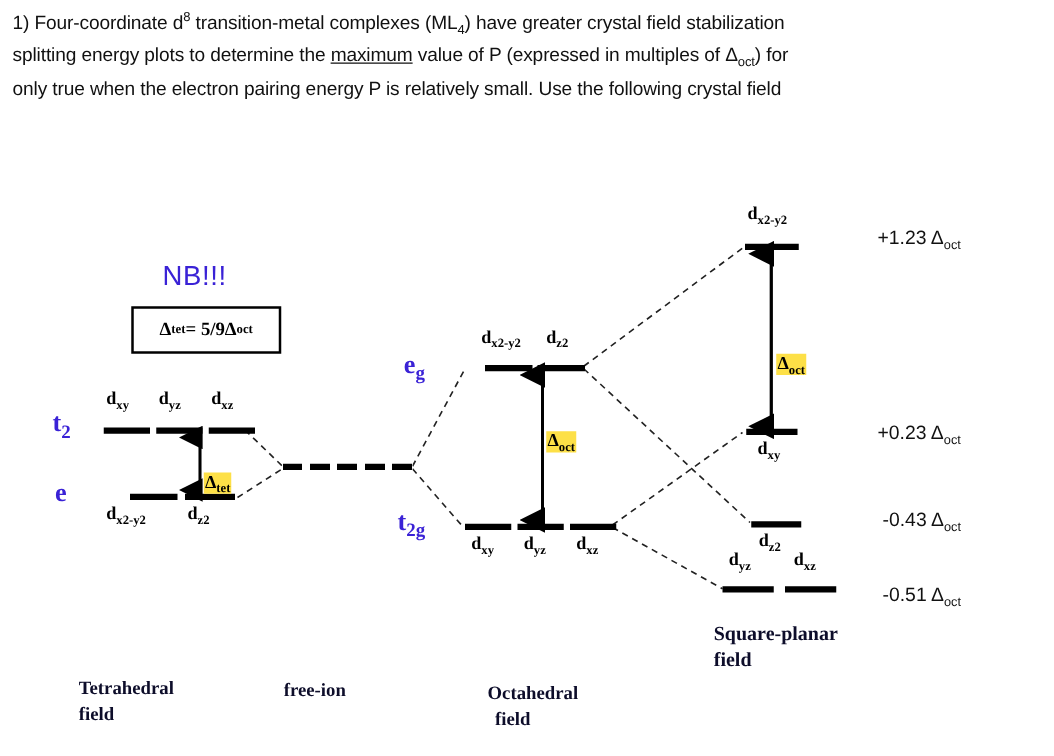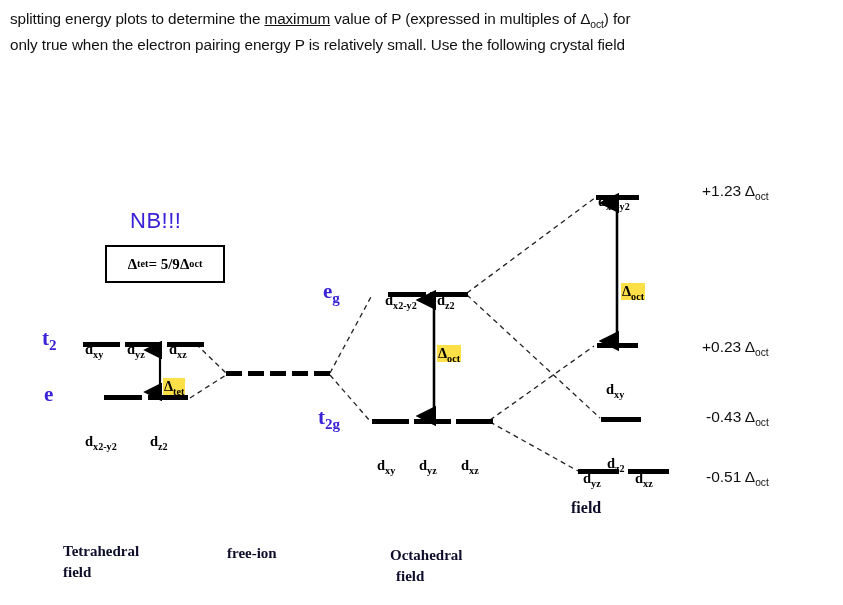--- a/index.html
+++ b/index.html
@@ -55,21 +55,20 @@
   }
 
   
   .orb {
     position: absolute;
     font-family: "Liberation Serif", serif;
     font-weight: bold;
     font-size: 14.5px;
     color: #000000;
     white-space: nowrap;
-    margin-top: 30px;
   }
   .orb sub { font-size: 0.7em; font-weight: bold; }
 
   
   .term {
     position: absolute;
     font-family: "Liberation Serif", serif;
     font-weight: bold;
     font-size: 21px;
     color: #3A22D6;
@@ -153,20 +152,21 @@
     width: 104px;
     height: 5px;
     background: repeating-linear-gradient(
        to right, #000 0px, #000 16px, #fff 16px, #fff 22px);
   }
 </style>
 </head>
 <body>
 
 <div id="question-text">
+  <p><span>1)</span> <span>Four-coordinate d</span><sup>8</sup><span> transition-metal complexes (ML</span><sub>4</sub><span>) have greater crystal field stabilization</span></p>
   <p><span>splitting energy plots to determine the </span><span class="u">maximum</span><span> value of P (expressed in multiples of Δ</span><sub>oct</sub><span>) for</span></p>
   <p>only true when the electron pairing energy P is relatively small.  Use the following crystal field</p>
 </div>
 
 <div id="diagram">
 
   <svg id="corr-lines" viewBox="0 0 843 605">
     <defs>
       <marker id="arrUp" markerWidth="9" markerHeight="9" refX="4.5" refY="8" orient="auto">
         <path d="M4.5,0 L9,9 L0,9 Z" fill="#000"></path>
@@ -274,16 +274,17 @@
     <div>field</div>
   </div>
   <div class="caption" style="left:207px; top:543px;margin-left:20px;">
     <div>free-ion</div>
   </div>
   <div class="caption" style="left:390px; top:545px;">
     <div>Octahedral</div>
     <div style="padding-left:6px;">field</div>
   </div>
   <div class="caption" style="left:571px; top:497px; font-size:16px;">
+    <div>Square-planar</div>
     <div>field</div>
   </div>
 
 </div>
 
 </body></html>

